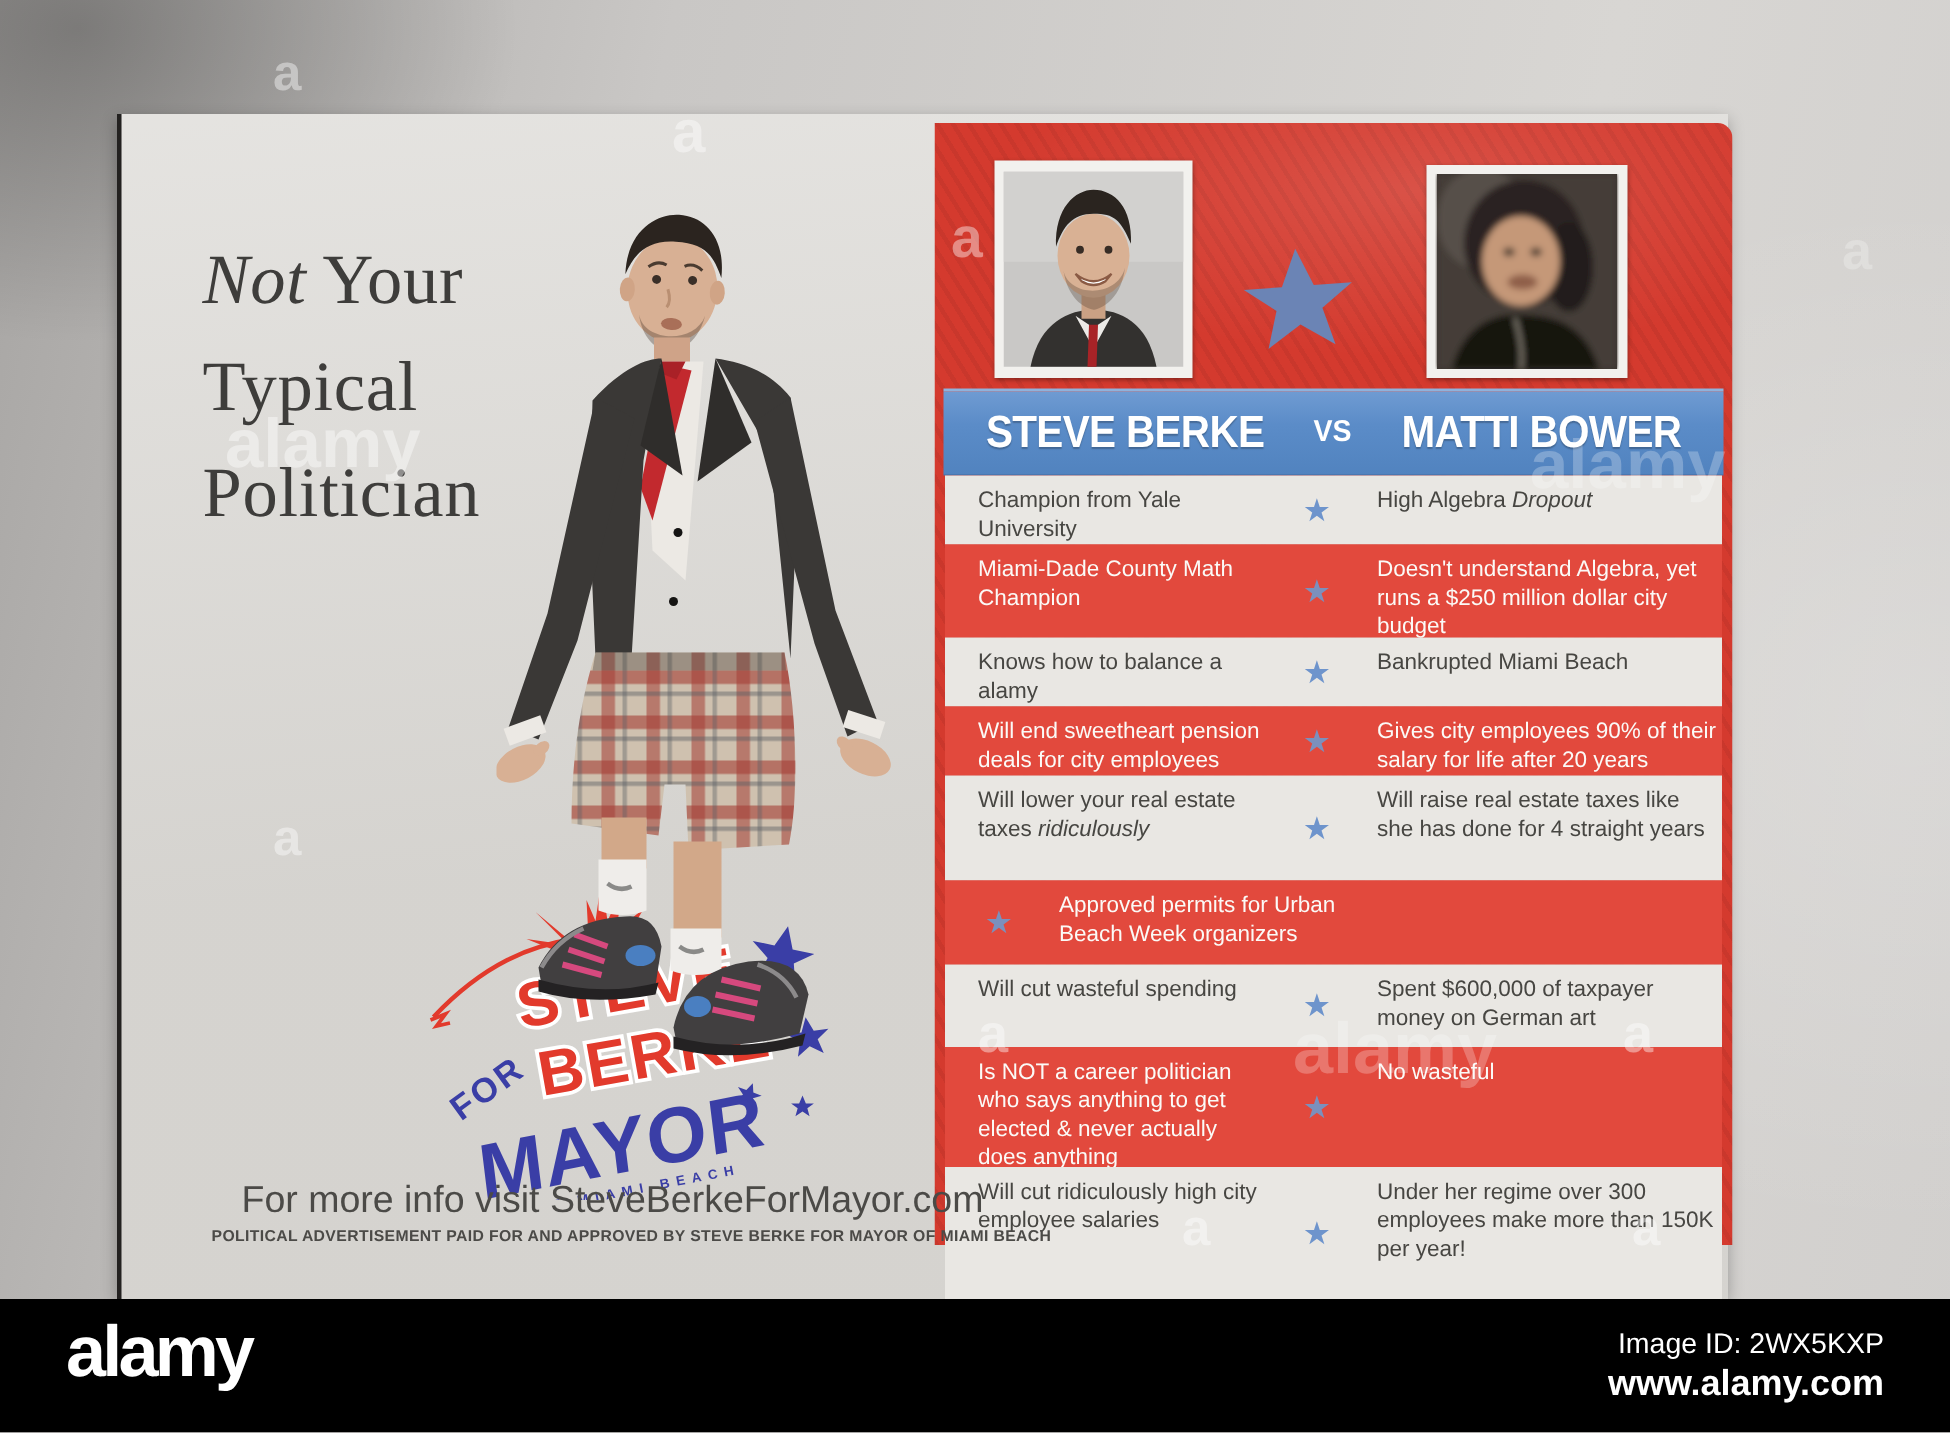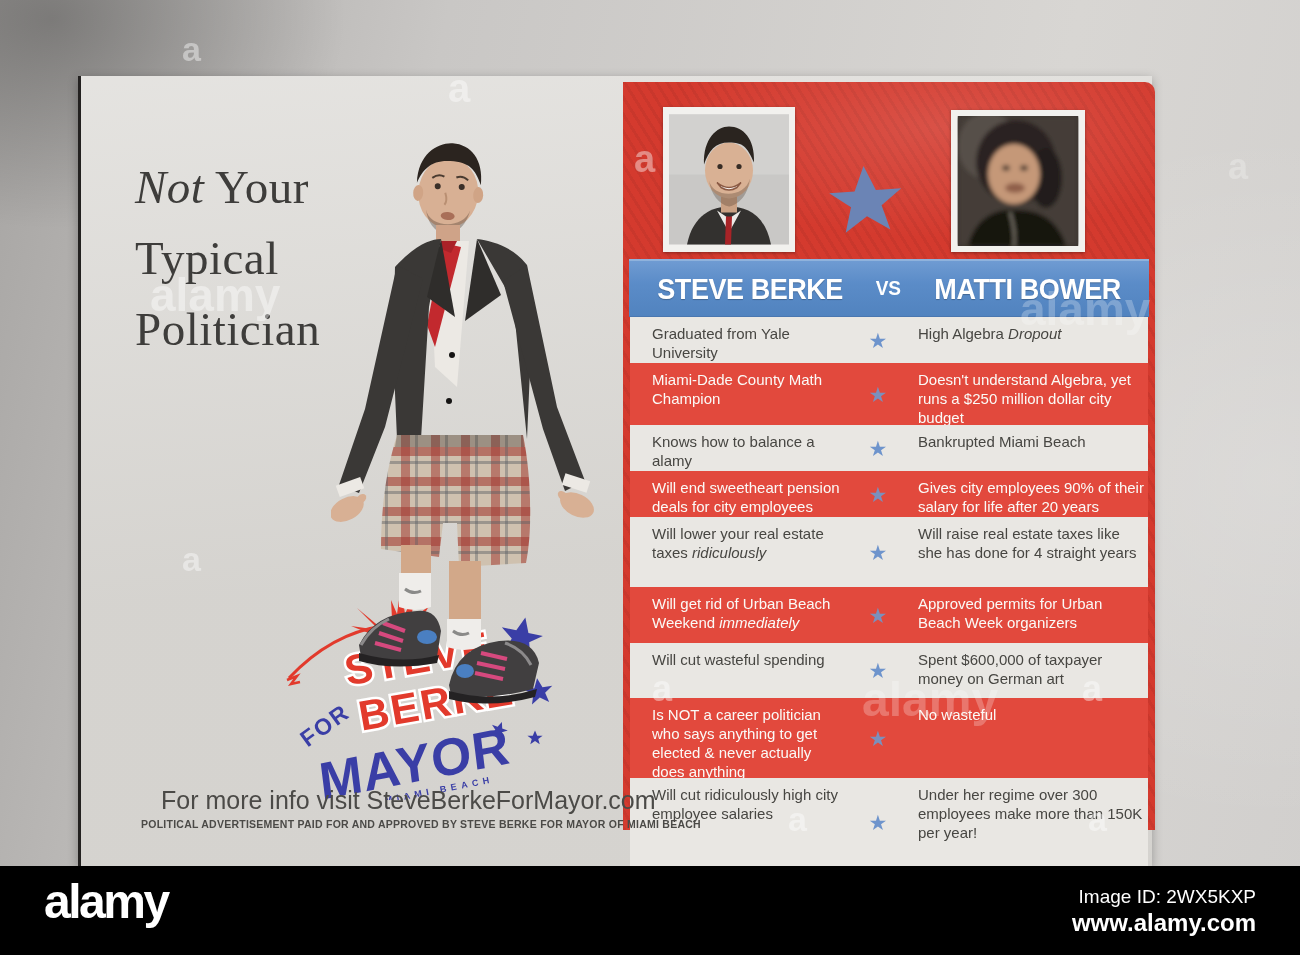--- a/index.html
+++ b/index.html
@@ -243,21 +243,21 @@
     </div>
 
     <div class="banner">
       <span class="name">STEVE BERKE</span>
       <span class="vs">VS</span>
       <span class="name">MATTI BOWER</span>
     </div>
 
     <div class="rows">
   <div class="row light">
-    <div class="cell left"><span class="txt">Graduated from Yale University</span><span class="em"></span></div>
+    <div class="cell left"><span class="txt">Champion from Yale University</span><span class="em"></span></div>
     <div class="cell star">★</div>
     <div class="cell right"><span class="txt">High Algebra</span><span class="em">Dropout</span></div>
   </div>
 
   <div class="row red">
     <div class="cell left"><span class="txt">Miami-Dade County Math Champion</span><span class="em"></span></div>
     <div class="cell star">★</div>
     <div class="cell right"><span class="txt">Doesn't understand Algebra, yet runs a $250 million dollar city budget</span><span class="em"></span></div>
   </div>
 
@@ -273,21 +273,20 @@
     <div class="cell right"><span class="txt">Gives city employees 90% of their salary for life after 20 years</span><span class="em"></span></div>
   </div>
 
   <div class="row light">
     <div class="cell left"><span class="txt">Will lower your real estate taxes</span><span class="em">ridiculously</span></div>
     <div class="cell star">★</div>
     <div class="cell right"><span class="txt">Will raise real estate taxes like she has done for 4 straight years</span><span class="em"></span></div>
   </div>
 
   <div class="row red">
-    <div class="cell left"><span class="txt">Will get rid of Urban Beach Weekend</span><span class="em">immediately</span></div>
     <div class="cell star">★</div>
     <div class="cell right"><span class="txt">Approved permits for Urban Beach Week organizers</span><span class="em"></span></div>
   </div>
 
   <div class="row light">
     <div class="cell left"><span class="txt">Will cut wasteful spending</span><span class="em"></span></div>
     <div class="cell star">★</div>
     <div class="cell right"><span class="txt">Spent $600,000 of taxpayer money on German art</span><span class="em"></span></div>
   </div>
 

